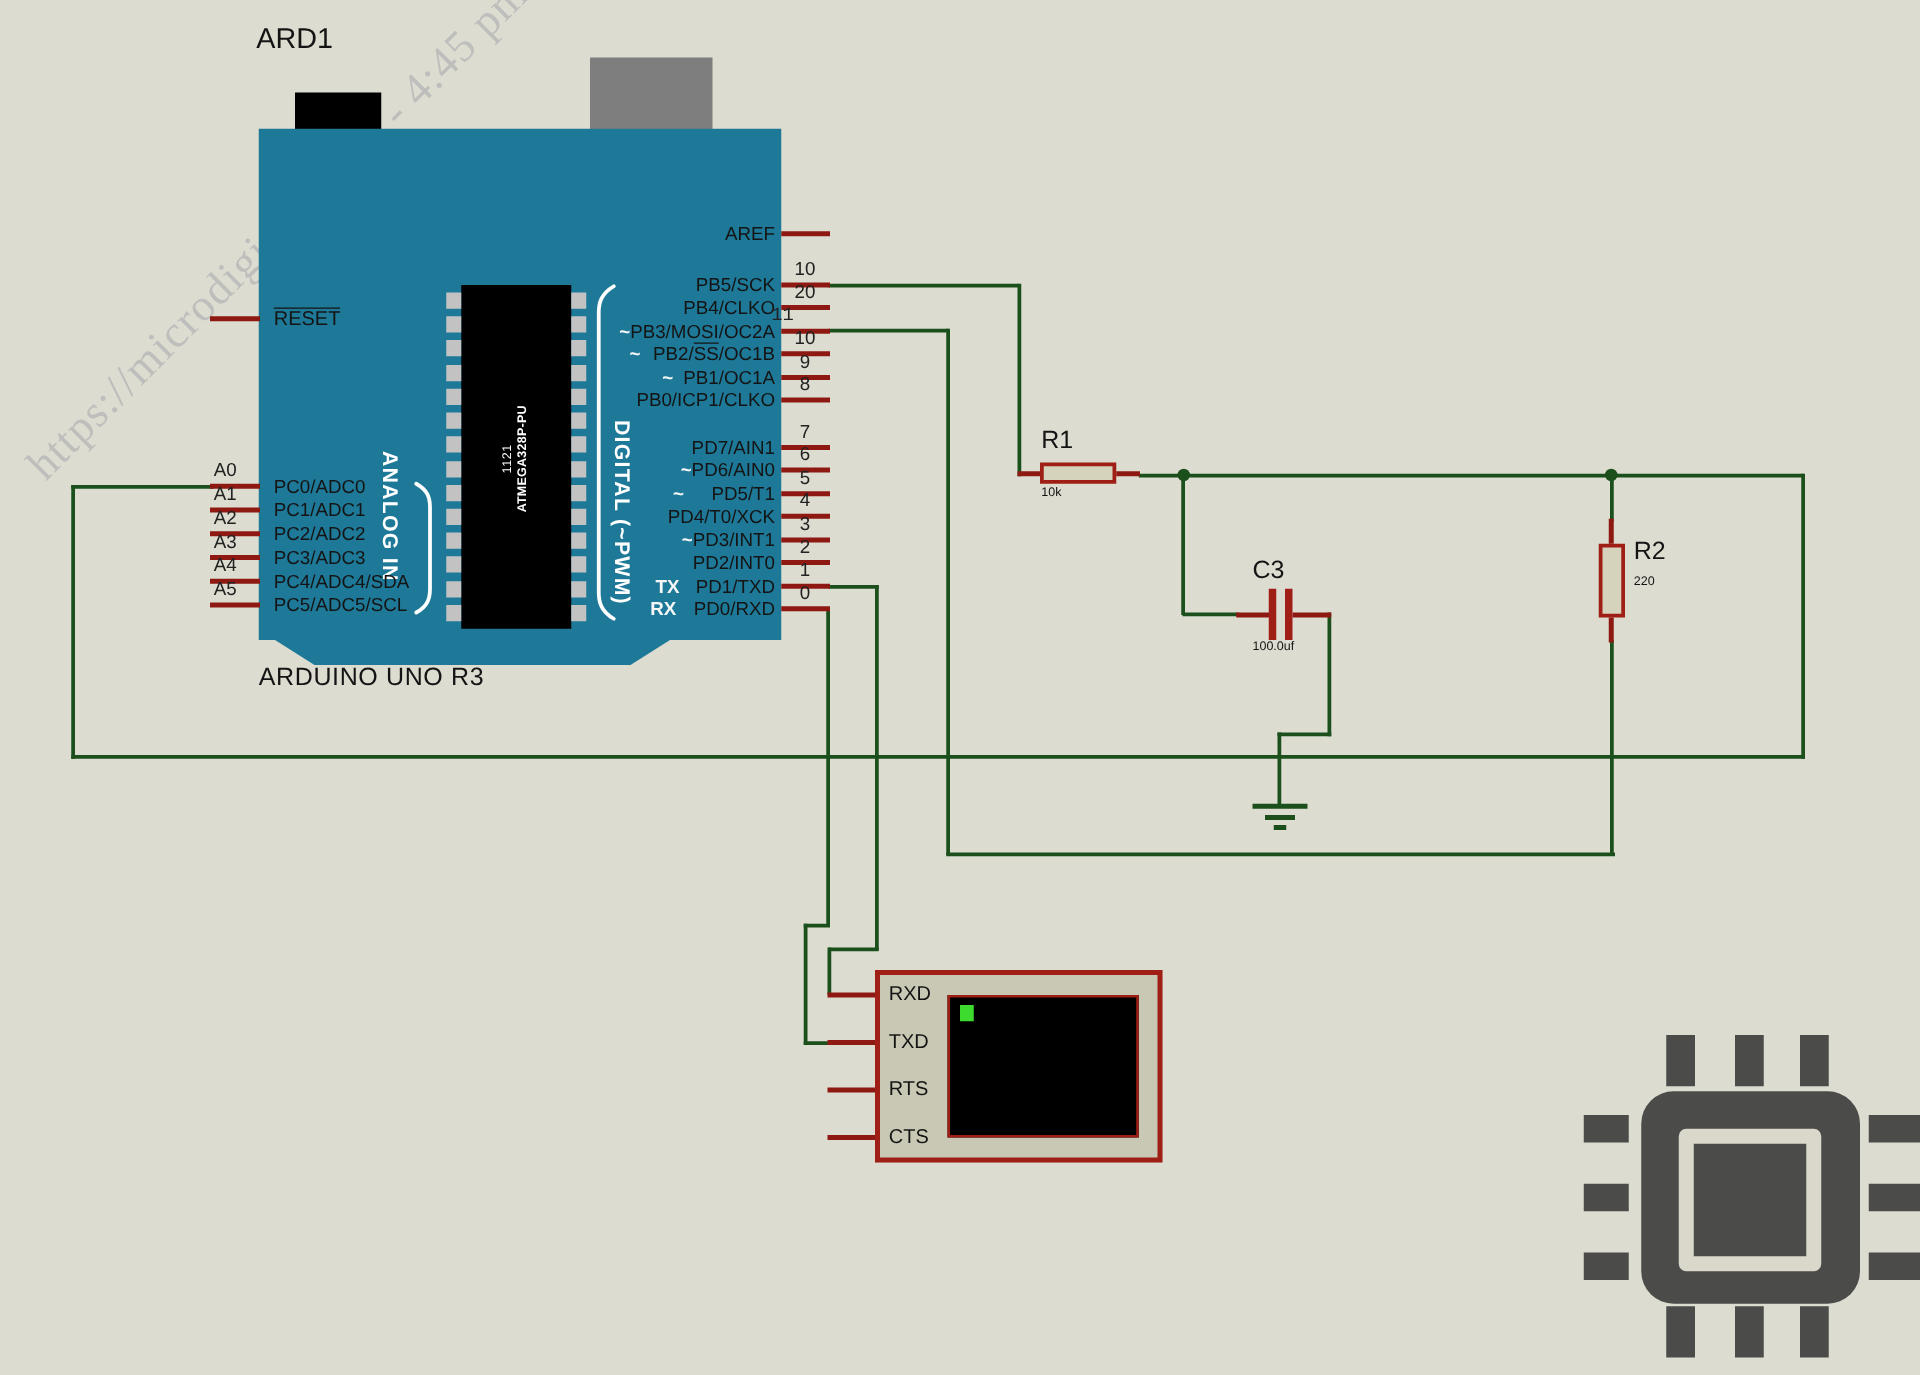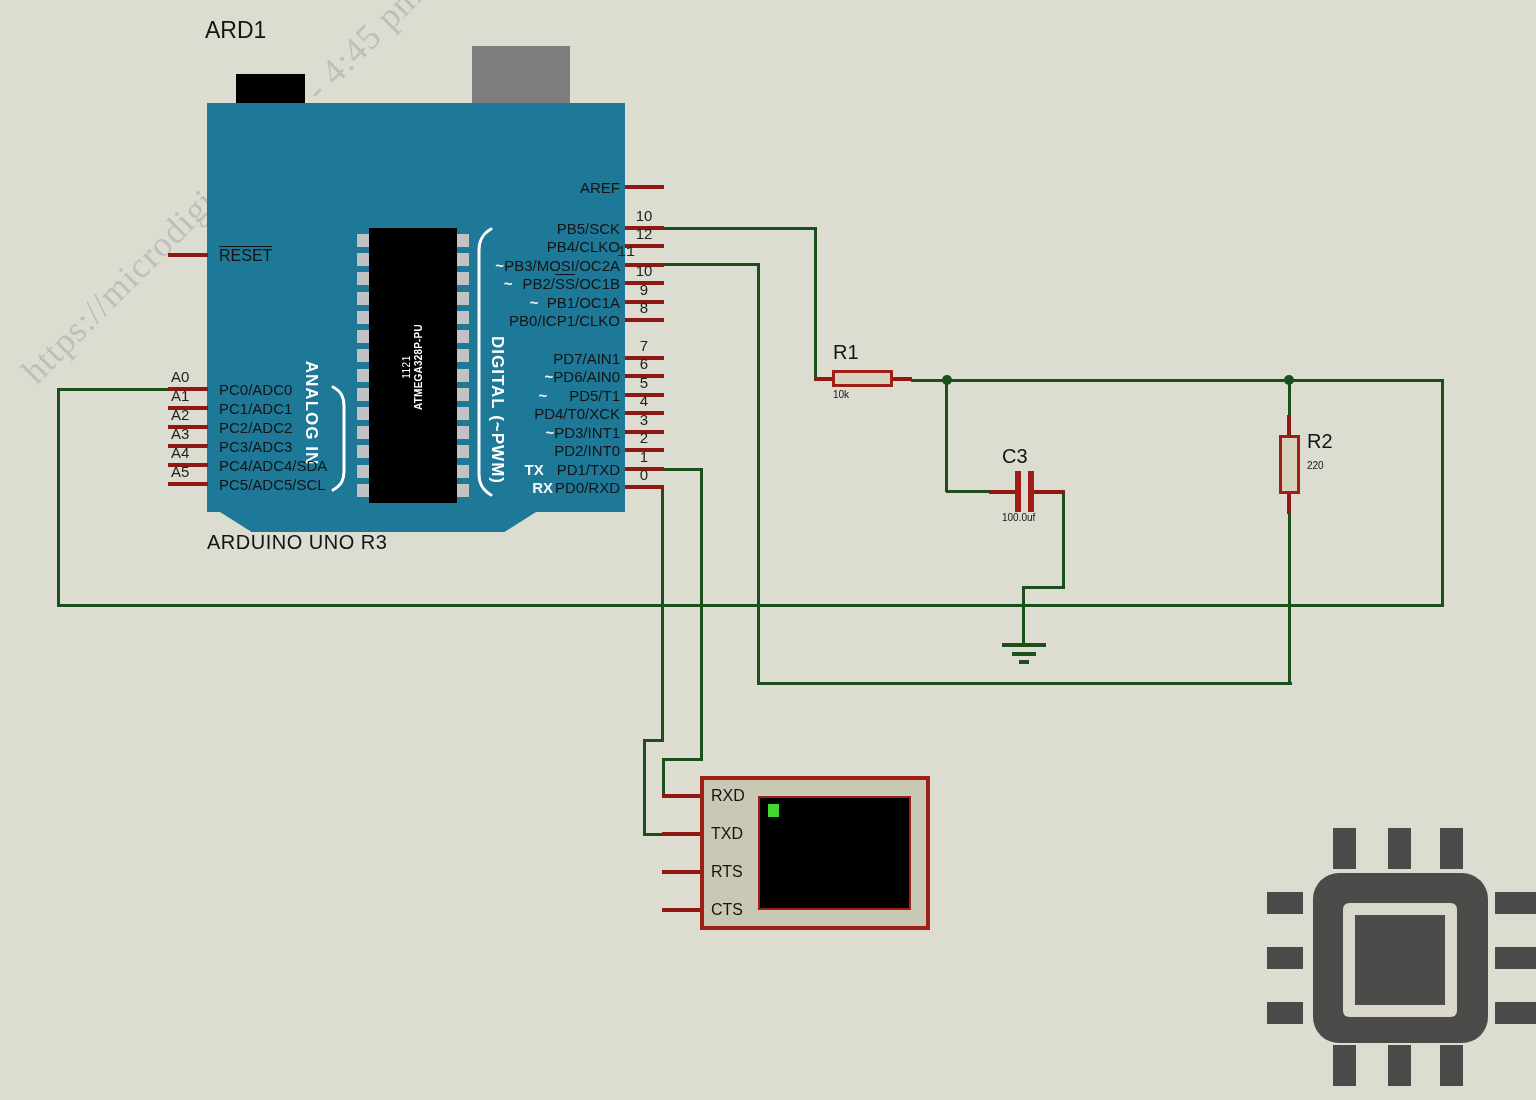--- a/index.html
+++ b/index.html
@@ -197,21 +197,21 @@
       <div class="alab" style="left: 171px; top: 463px;">A5</div>
       <div class="lrow" style="left: 219px; top: 475px; position: absolute;">
         <span class="pin-name">PC5/ADC5/SCL</span>
       </div>
       <div class="stub-h" style="left: 625px; top: 226px; width: 39px;"></div>
       <div class="numlab" style="left: 625px; top: 207px;">10</div>
       <div class="rrow" style="left: 420px; top: 219px;">
         <span class="pin-name"><span>PB5/SCK</span></span>
       </div>
       <div class="stub-h" style="left: 625px; top: 244px; width: 39px;"></div>
-      <div class="numlab" style="left: 625px; top: 225px;">12</div>
+      <div class="numlab" style="left: 625px; top: 225px;">20</div>
       <div class="rrow" style="left: 420px; top: 237px;">
         <span class="pin-name"><span>PB4/CLKO</span></span>
       </div>
       <div class="stub-h" style="left: 625px; top: 263px; width: 39px;"></div>
       <div class="numlab" style="left: 607px; top: 244px; font-family: Liberation Mono, monospace;">11</div>
       <div class="rrow" style="left: 420px; top: 256px;">
         <span class="wlab" style="margin-right: 0px;">~</span>
         <span class="pin-name"><span>PB3/MOSI/OC2A</span></span>
       </div>
       <div class="stub-h" style="left: 625px; top: 281px; width: 39px;"></div>
@@ -266,21 +266,21 @@
       </div>
       <div class="stub-h" style="left: 625px; top: 467px; width: 39px;"></div>
       <div class="numlab" style="left: 625px; top: 448px;">1</div>
       <div class="rrow" style="left: 420px; top: 460px;">
         <span class="wlab" style="margin-right: 13px;">TX</span>
         <span class="pin-name"><span>PD1/TXD</span></span>
       </div>
       <div class="stub-h" style="left: 625px; top: 485px; width: 39px;"></div>
       <div class="numlab" style="left: 625px; top: 466px;">0</div>
       <div class="rrow" style="left: 420px; top: 478px;">
-        <span class="wlab" style="margin-right: 2px;">RX</span>
+        <span class="wlab" style="margin-right: 14px;">RX</span>
         <span class="pin-name"><span>PD0/RXD</span></span>
       </div>
     </div>
 
   <div class="r1body"></div>
   <div class="comp-ref" style="left:833px;top:341px;">R1</div>
   <div class="comp-val" style="left:833px;top:389px;">10k</div>
 
   <div class="r2body"></div>
   <div class="comp-ref" style="left:1307px;top:430px;">R2</div>

